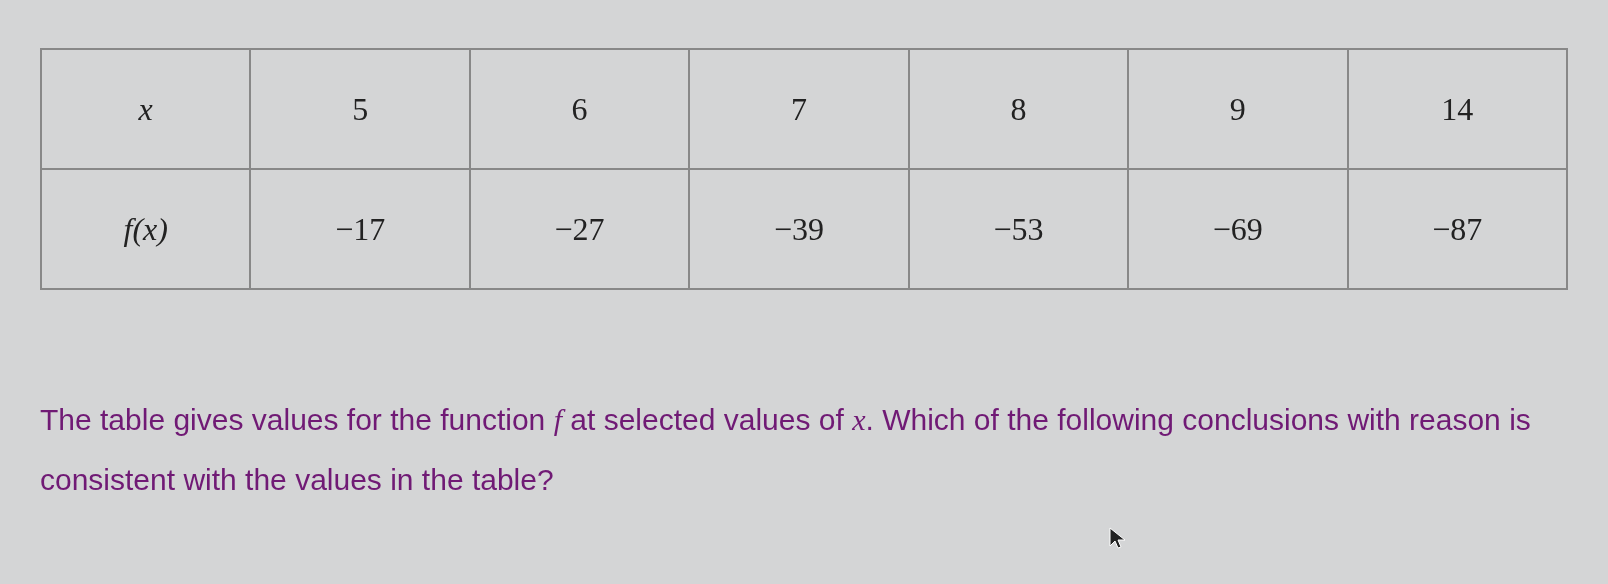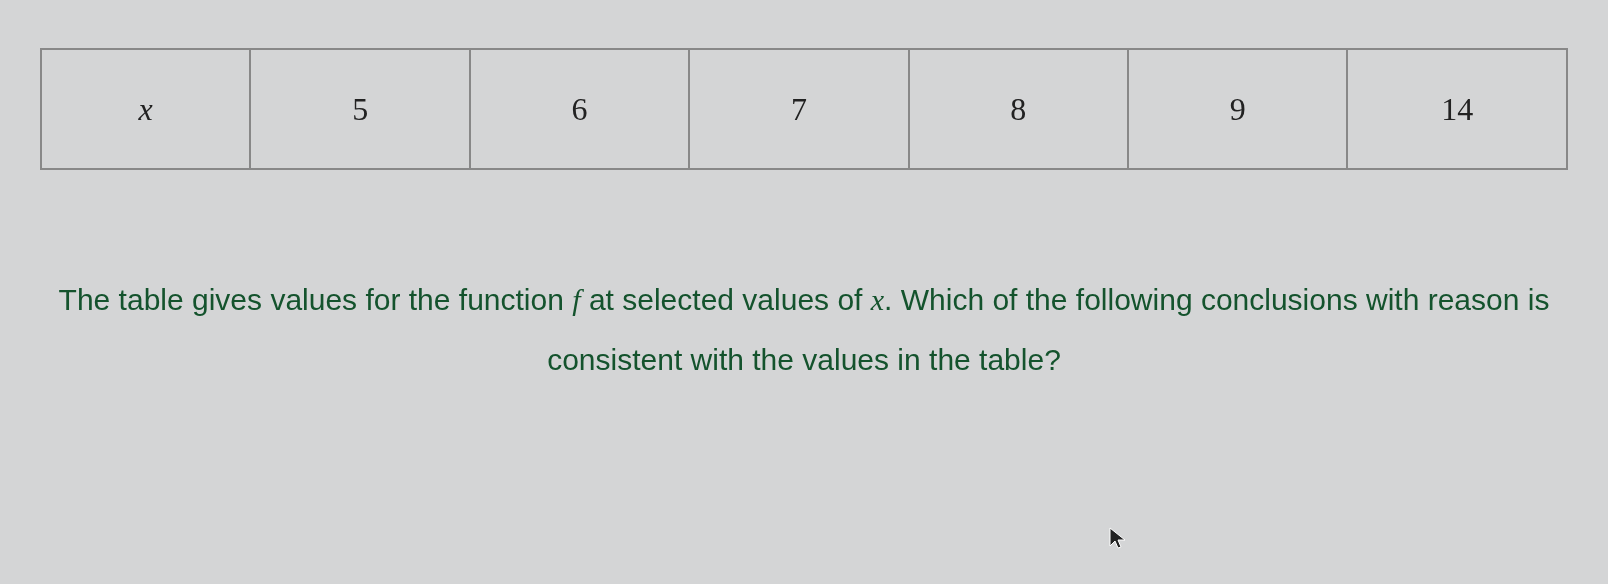--- a/index.html
+++ b/index.html
@@ -36,23 +36,22 @@
     }
     td.data-col {
       width: 220px;
     }
     .math-var {
       font-style: italic;
     }
     .question-text {
       font-family: Arial, Helvetica, sans-serif;
       font-size: 30px;
-      color: #14532d;
+      color: #701a75;
       line-height: 2.0;
-      text-align: center;
     }
     .question-text .math-var {
       font-family: 'Times New Roman', serif;
       font-style: italic;
     }
     .cursor-icon {
       position: absolute;
       bottom: 26px;
       right: 480px;
       font-size: 24px;
@@ -67,20 +66,29 @@
     <tbody>
         <tr>
       <td class="header-col"><span class="math-var">x</span></td>
       <td class="data-col">5</td>
       <td class="data-col">6</td>
       <td class="data-col">7</td>
       <td class="data-col">8</td>
       <td class="data-col">9</td>
       <td class="data-col">14</td>
     </tr>
+    <tr>
+      <td class="header-col"><span class="math-var"><span>f</span>(<span>x</span>)</span></td>
+      <td class="data-col">−17</td>
+      <td class="data-col">−27</td>
+      <td class="data-col">−39</td>
+      <td class="data-col">−53</td>
+      <td class="data-col">−69</td>
+      <td class="data-col">−87</td>
+    </tr>
   </tbody>
     </table>
 </div>
 
 <div class="question-text">
   <span>The table gives values for the function </span><span class="math-var">f</span><span> at selected values of </span><span class="math-var">x</span><span>. Which of the following conclusions with reason is consistent with the values in the table?</span>
 </div>
 
 <div class="cursor-icon">
   <svg width="20" height="26" viewBox="0 0 20 26">

